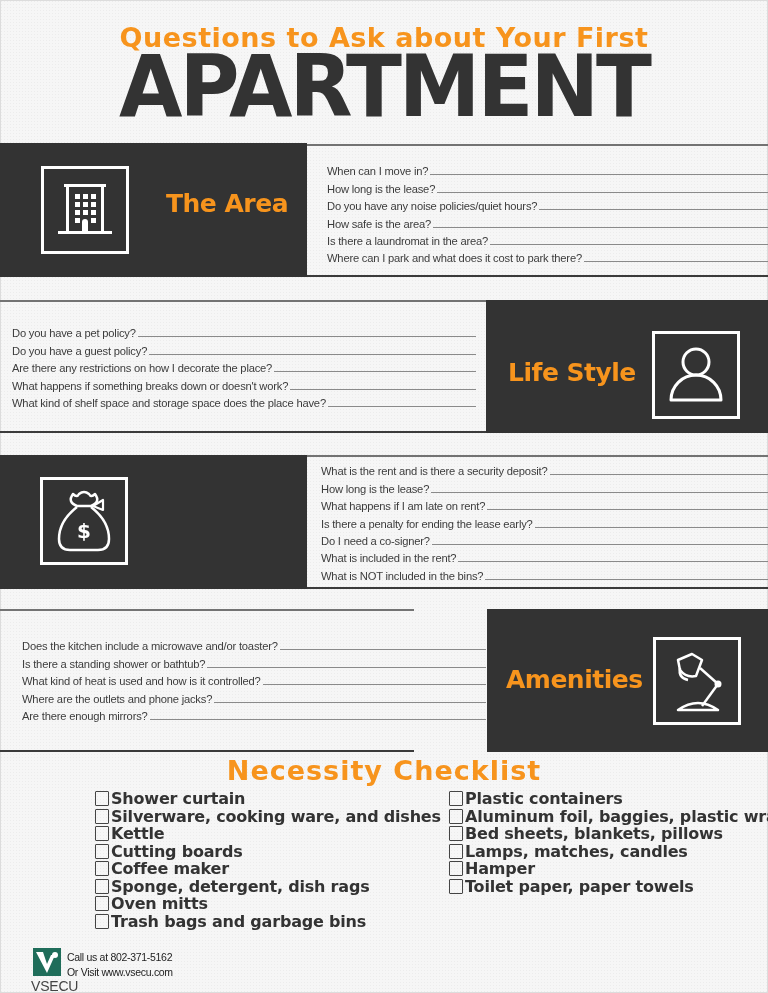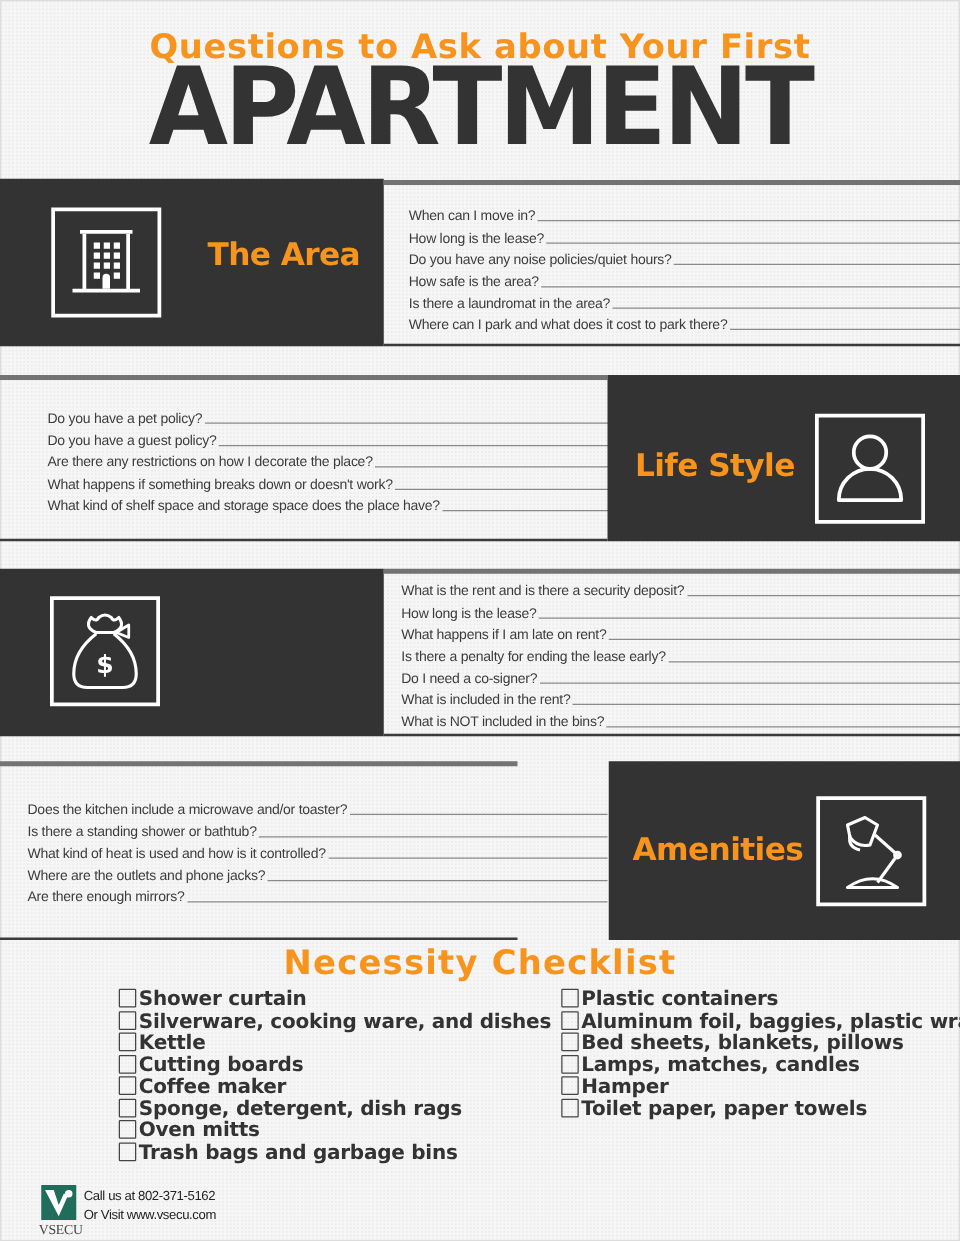--- a/index.html
+++ b/index.html
@@ -9,42 +9,42 @@
     background-size: 3px 3px; background-color: #f6f6f6; }
   .page-border { position: absolute; left: 0; top: 0; width: 768px; height: 993px; border: 1px solid #dcdcdc; pointer-events: none; }
 
   .subtitle { position: absolute; left: 0; width: 768px; top: 22px; text-align: center;
     font-family: "DejaVu Sans", sans-serif; font-weight: bold; font-size: 27px; letter-spacing: 0.5px; color: #f7941d; }
   .title { position: absolute; left: 0; width: 768px; top: 42px; text-align: center;
     font-family: "DejaVu Sans", sans-serif; font-weight: bold; font-size: 82px; letter-spacing: -3px; color: #333333;
     transform: scaleY(1.05); line-height: 90px; }
 
   .dark { position: absolute; background: #333333; }
-  .panel { position: absolute; border-top: 4px solid #737373; border-bottom: 2px solid #3b3b3b; }
+  .panel { position: absolute; border-top: 2px solid #737373; border-bottom: 2px solid #3b3b3b; }
   .icon-box { position: absolute; width: 88px; height: 88px; border: 3px solid #ffffff; }
   .icon-box svg { position: absolute; left: 0; top: 0; width: 82px; height: 82px; }
   .section-title { position: absolute; font-family: "DejaVu Sans", sans-serif; font-weight: bold; font-size: 25px;
     color: #f7941d; letter-spacing: -0.5px; white-space: nowrap; }
 
   .q-list { position: absolute; list-style: none; }
   .q-item { display: flex; align-items: flex-end; height: 17.4px; font-family: "Liberation Sans", sans-serif;
     font-size: 11.2px; color: #3c3c3c; white-space: nowrap; letter-spacing: -0.2px; }
   .q-item .q-text { flex: 0 0 auto; }
   .q-item .q-line { flex: 1 1 auto; border-bottom: 1.3px solid #8a8a8a; margin-left: 2px; margin-bottom: 2px; height: 1px; }
 
   .check-title { position: absolute; left: 0; width: 768px; top: 755px; text-align: center;
     font-family: "DejaVu Sans", sans-serif; font-weight: bold; font-size: 27px; letter-spacing: 1px; color: #f7941d; }
   .check-col { position: absolute; list-style: none; }
   .check-item { display: flex; align-items: center; height: 17.5px; font-family: "DejaVu Sans", sans-serif;
     font-weight: bold; font-size: 16px; color: #333333; white-space: nowrap; letter-spacing: -0.2px; }
   .checkbox { width: 14px; height: 15px; border: 1.5px solid #444; border-radius: 1px; margin-right: 2px; flex: 0 0 auto; background: transparent; }
 
   .footer { position: absolute; left: 33px; top: 948px; }
   .logo { position: absolute; left: 0; top: 0; width: 28px; height: 28px; background: #1f6d5a; }
-  .logo-text { position: absolute; left: -2px; top: 30px; font-family: Liberation Serif, serif; font-size: 11px; color: #444; letter-spacing: -0.2px; }
+  .logo-text { position: absolute; left: -2px; top: 30px; font-family: Liberation Sans, sans-serif; font-size: 14px; color: #444; letter-spacing: -0.2px; }
   .contact { position: absolute; left: 34px; top: 2px; font-family: "Liberation Sans", sans-serif; font-size: 10.5px; color: #222; line-height: 15px; white-space: nowrap; letter-spacing: -0.3px; }
 </style>
 </head>
 <body>
 
 <div class="page-border"></div>
 
 <div class="subtitle">Questions to Ask about Your First</div>
 <div class="title">APARTMENT</div>
 
@@ -96,21 +96,21 @@
         <span class="q-line"></span>
       </li>
     <li class="q-item">
         <span class="q-text">Where can I park and what does it cost to park there?</span>
         <span class="q-line"></span>
       </li>
   </ul>
 </div>
 
 <div class="panel" style="left:0;top:300px;width:486px;height:133px;">
-  <ul class="q-list" style="left:38px;top:20px;width:464px;">
+  <ul class="q-list" style="left:12px;top:20px;width:464px;">
     <li class="q-item">
         <span class="q-text">Do you have a pet policy?</span>
         <span class="q-line"></span>
       </li>
     <li class="q-item">
         <span class="q-text">Do you have a guest policy?</span>
         <span class="q-line"></span>
       </li>
     <li class="q-item">
         <span class="q-text">Are there any restrictions on how I decorate the place?</span>

